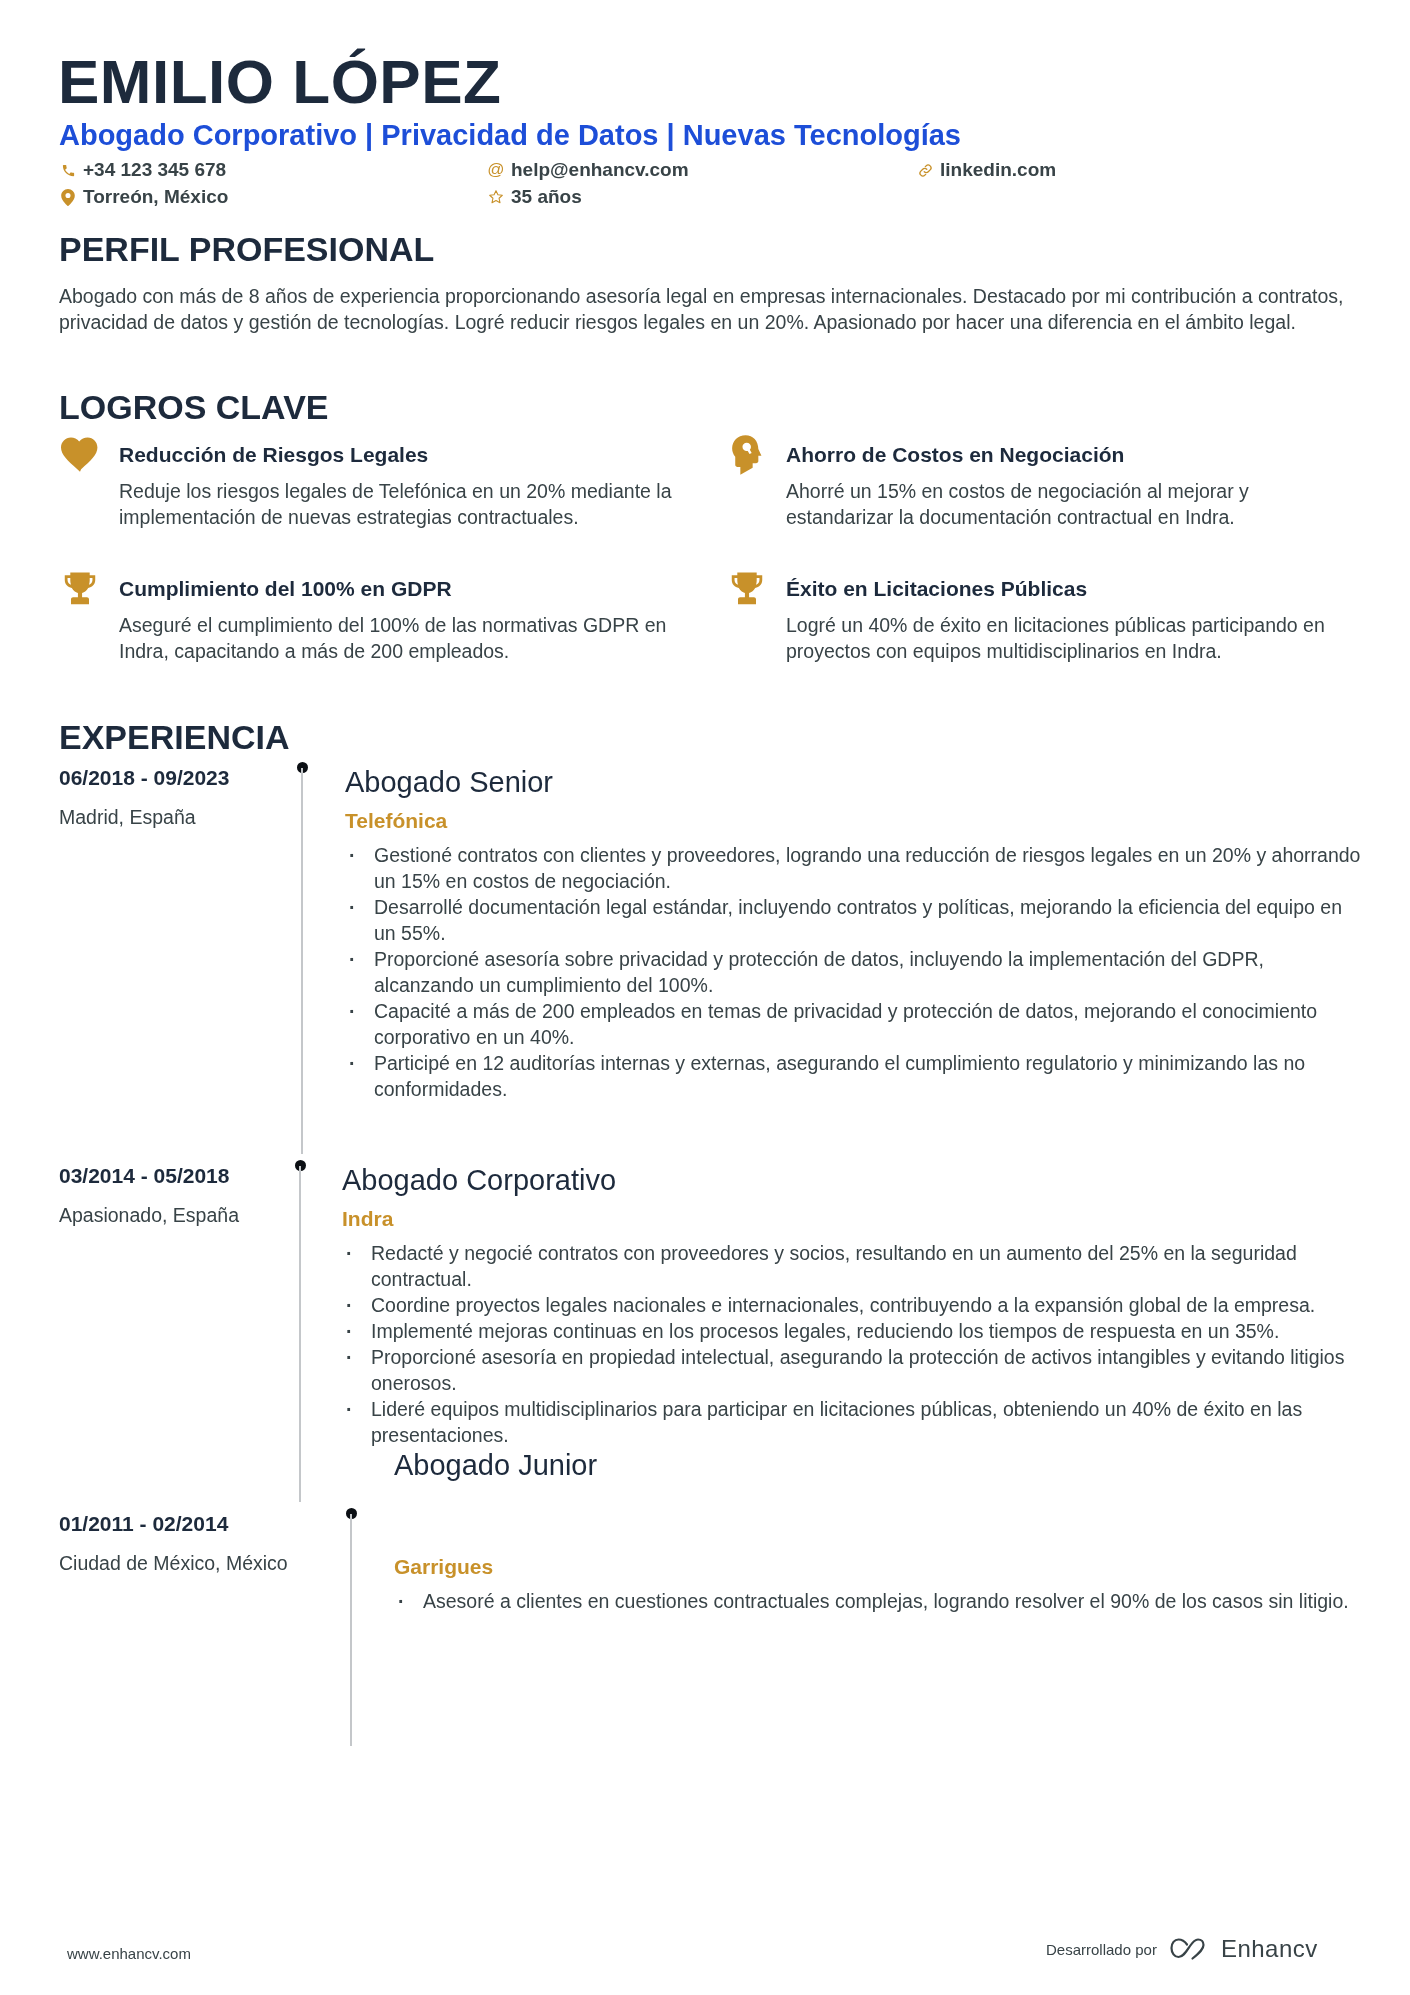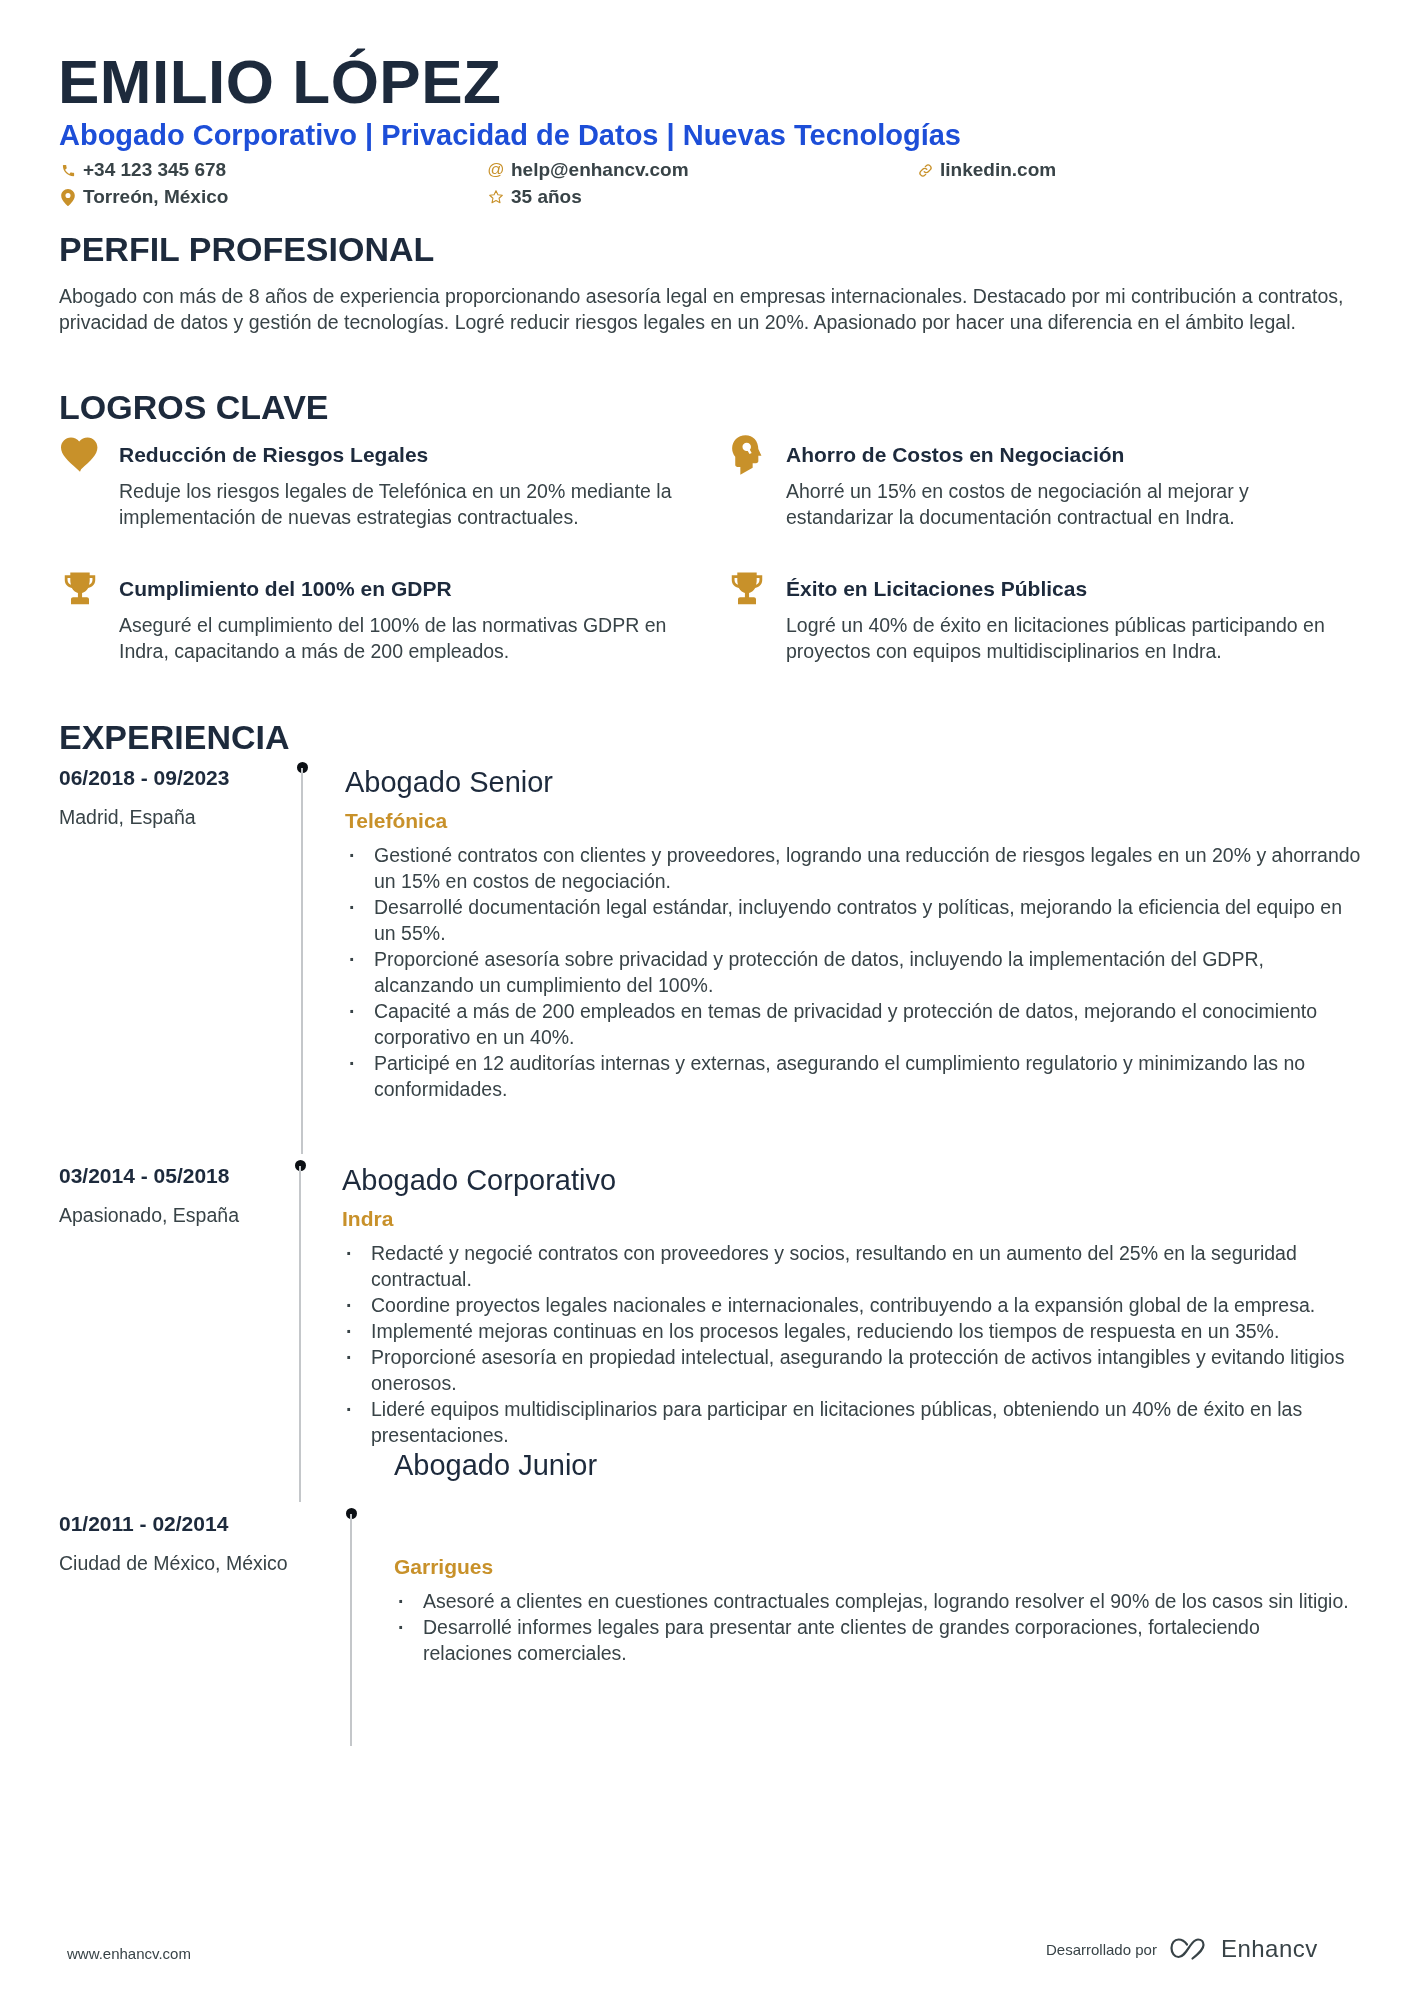--- a/index.html
+++ b/index.html
@@ -147,21 +147,20 @@
 </ul>
 
 <div class="abs date" style="left:59px; top:1512px;">01/2011 - 02/2014</div>
 <div class="abs loc" style="left:59px; top:1552px;">Ciudad de México, México</div>
 <div class="abs tl-dot" style="left:346px; top:1508px;"></div>
 <div class="abs tl-line" style="left:350px; top:1514px; height:232px;"></div>
 <div class="abs job-title" style="left:394px; top:1449px;">Abogado Junior</div>
 <div class="abs company" style="left:394px; top:1555px;">Garrigues</div>
 <ul class="abs bullets" style="left:394px; top:1588px; width:960px;">
   <li>Asesoré a clientes en cuestiones contractuales complejas, logrando resolver el 90% de los casos sin litigio.</li>
-  <li>Desarrollé informes legales para presentar ante clientes de grandes corporaciones, fortaleciendo relaciones comerciales.</li>
 </ul>
 
 <div class="abs footer-left">www.enhancv.com</div>
 <div class="abs footer-right">
   <span>Desarrollado por</span>
   <span style="margin-left:12px; display:inline-flex;">
     <svg width="44" height="26" viewBox="0 0 44 26">
         <path fill="none" stroke="#384347" stroke-width="2.2" stroke-linecap="round" stroke-linejoin="round" d="M18 8.5C15.5 5 12.5 3.5 9.5 3.5 5.5 3.5 2.5 7 2.5 12s3 9 7 9c4.5 0 7.5-5 11.5-11 3-4.5 5-6.5 8-6.5 3.5 0 5.5 2.5 5.5 5.5 0 4-3.5 7.5-11 13.5"></path>
       </svg>
   </span>

